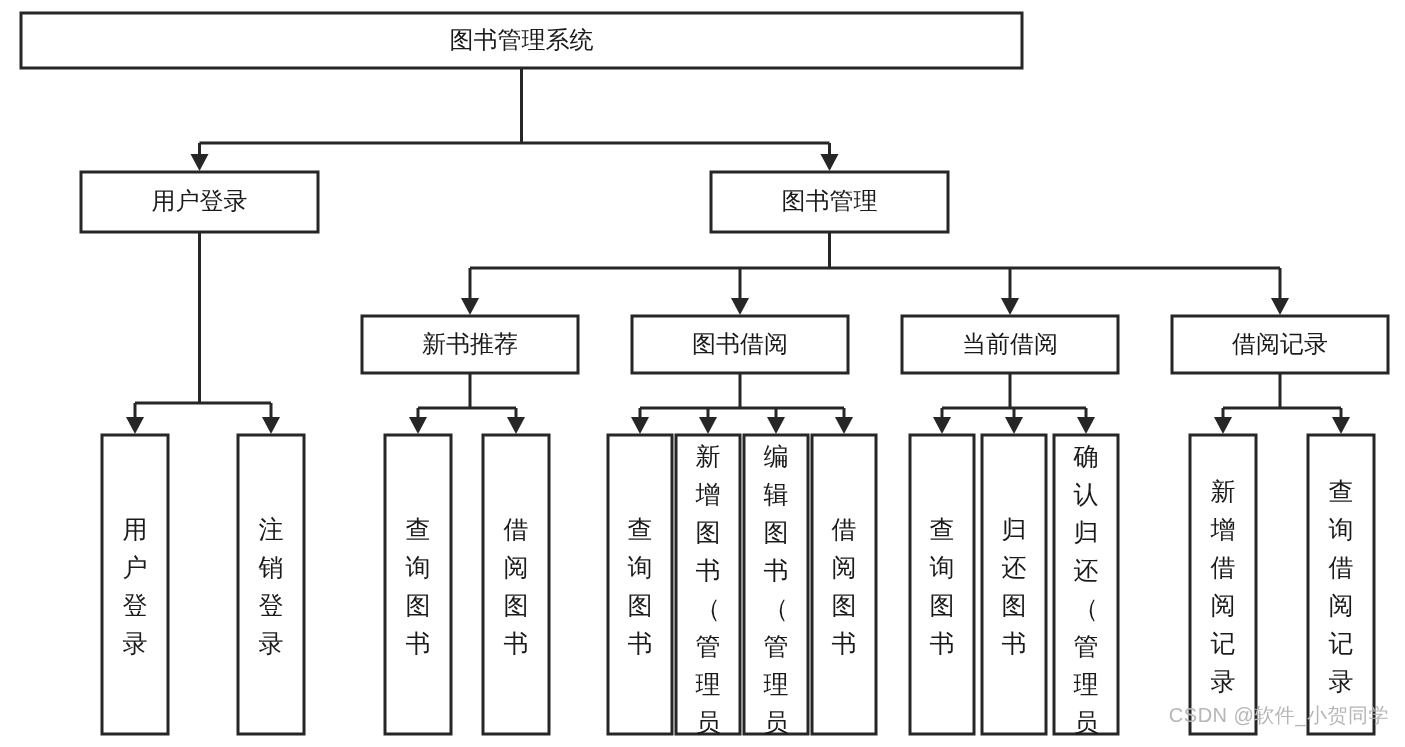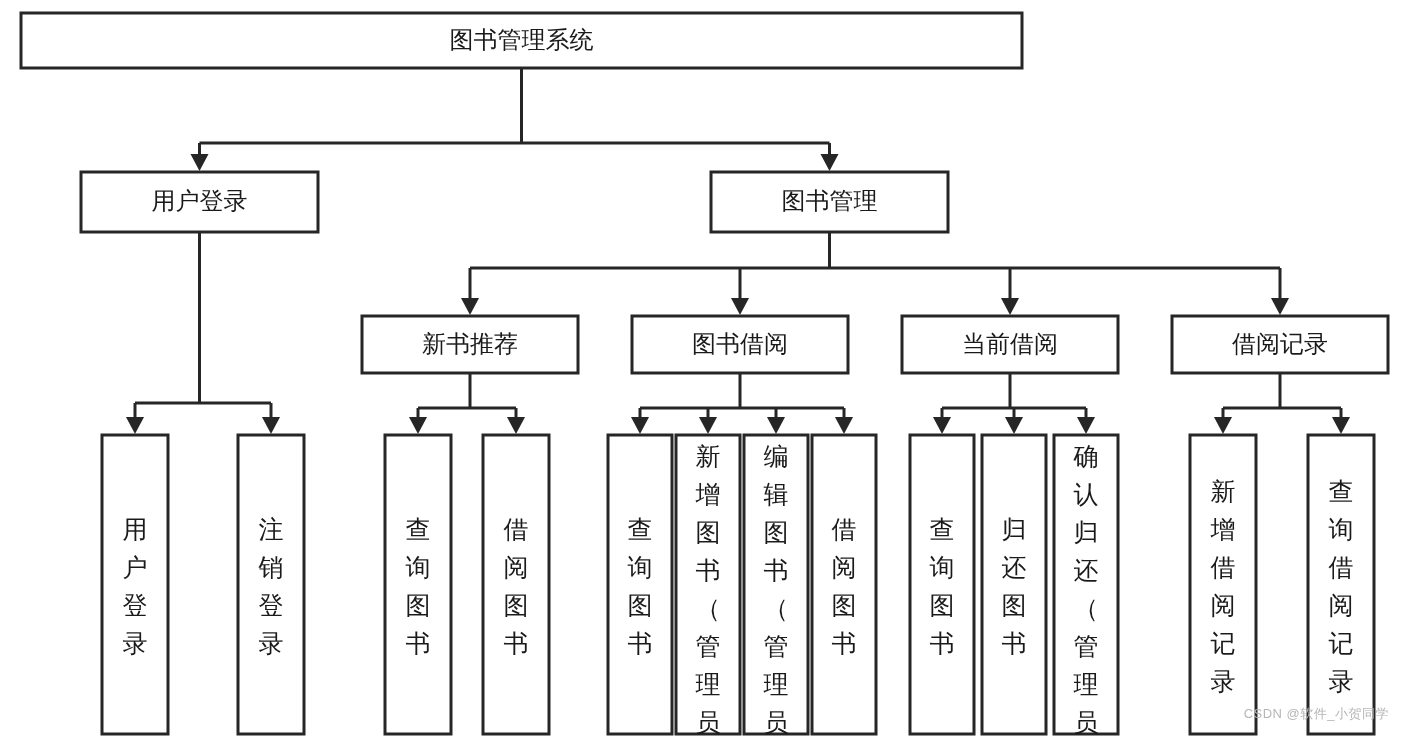--- a/index.html
+++ b/index.html
@@ -51,23 +51,23 @@
   }
   .node-label-v {
     font-family: "Liberation Sans", "DejaVu Sans", sans-serif;
     font-size: 25px;
     fill: #1a1a1a;
     text-anchor: middle;
   }
   .watermark-text {
     position: absolute;
     right: 14px;
-    bottom: 24px;
-    font-family: "Liberation Sans", "DejaVu Sans", sans-serif;
-    font-size: 13px;
+    bottom: 18px;
+    font-family: "Liberation Sans", "DejaVu Sans", sans-serif;
+    font-size: 20px;
     color: #b6b6b6;
     letter-spacing: 0.5px;
     white-space: nowrap;
     user-select: none;
   }
 </style>
 </head>
 <body>
 
 <div id="diagram-root">

